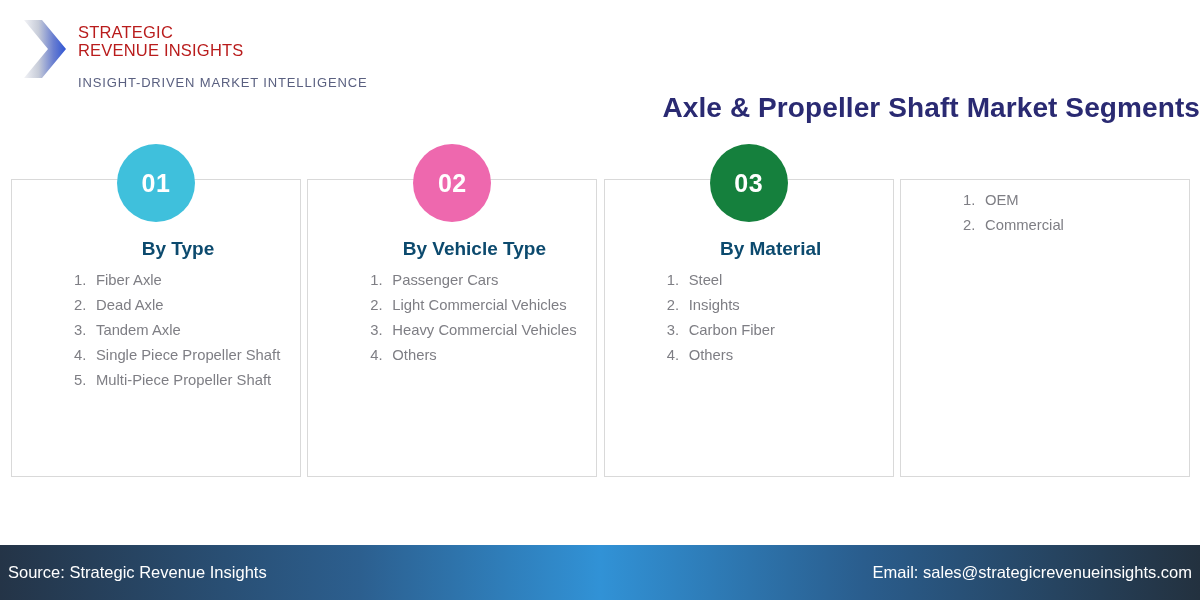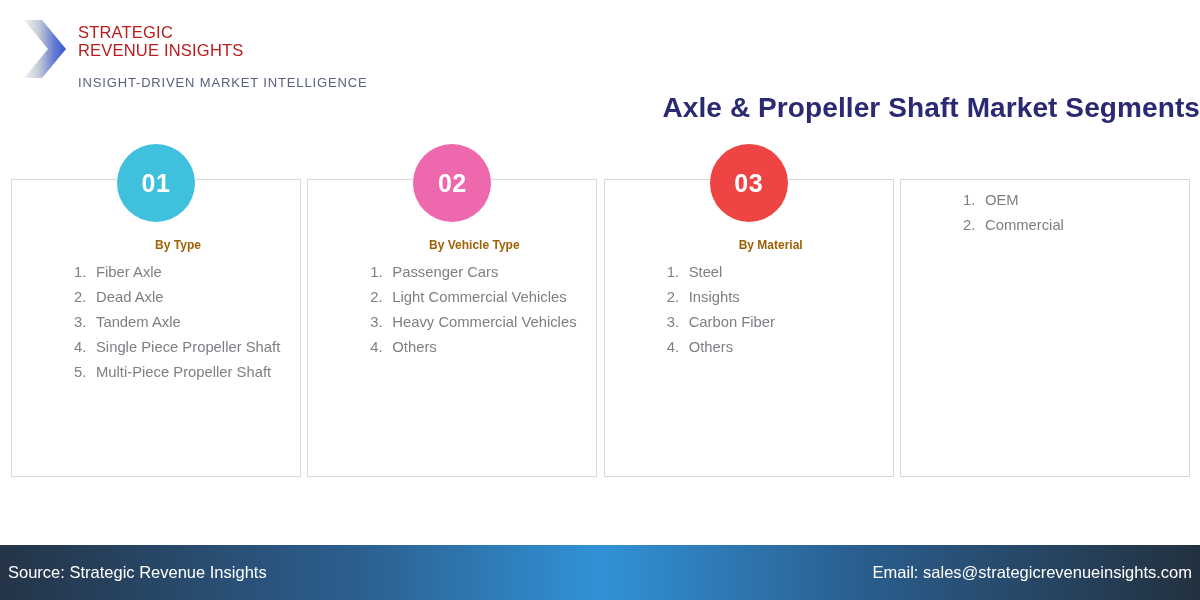--- a/index.html
+++ b/index.html
@@ -92,23 +92,23 @@
     font-size: 25px;
     font-weight: bold;
     display: flex;
     align-items: center;
     justify-content: center;
     letter-spacing: 0.5px;
   }
   .card-title {
     margin-top: 58px;
     text-align: center;
-    font-size: 12px;
+    font-size: 19px;
     font-weight: bold;
-    color: #a16207;
+    color: #0c4a6e;
   }
   .card-list {
     margin: 8px 0 0 0;
     padding: 0 14px 0 18px;
     list-style: none;
     counter-reset: seg;
   }
   .card-list li {
     counter-increment: seg;
     position: relative;
@@ -187,21 +187,21 @@
     <div class="card-title">By Vehicle Type</div>
     <ul class="card-list">
       <li>Passenger Cars</li>
       <li>Light Commercial Vehicles</li>
       <li>Heavy Commercial Vehicles</li>
       <li>Others</li>
     </ul>
   </div>
 
   <div class="card">
-    <div class="card-badge" style="background: #ef4444;">03</div>
+    <div class="card-badge" style="background: #15803d;">03</div>
     <div class="card-title">By Material</div>
     <ul class="card-list">
       <li>Steel</li>
       <li>Insights</li>
       <li>Carbon Fiber</li>
       <li>Others</li>
     </ul>
   </div>
 
   <div class="card">

